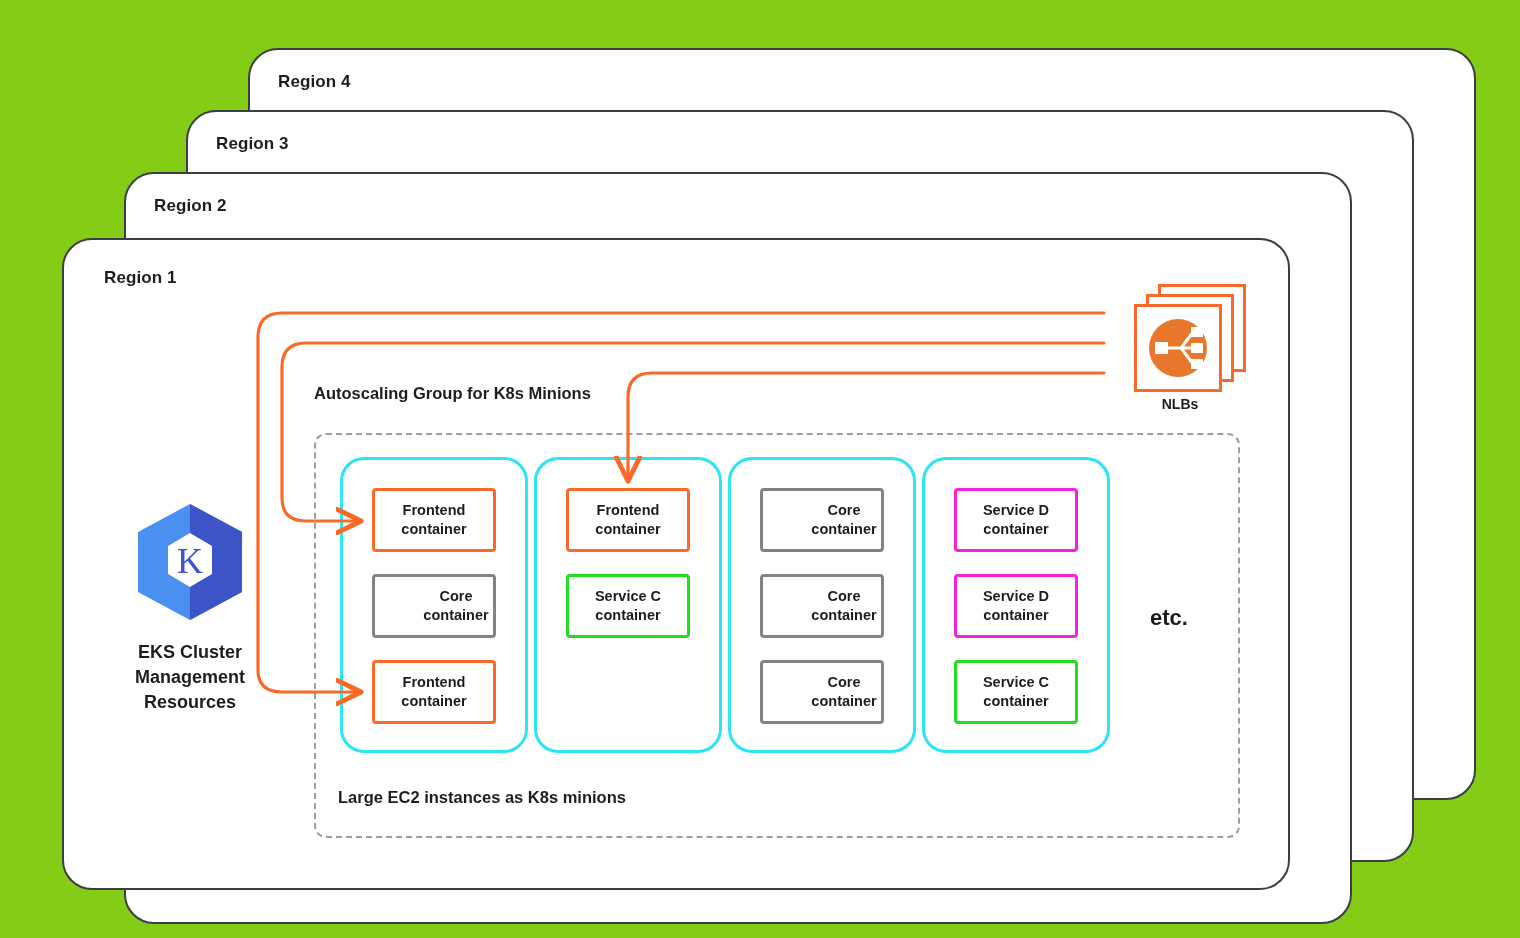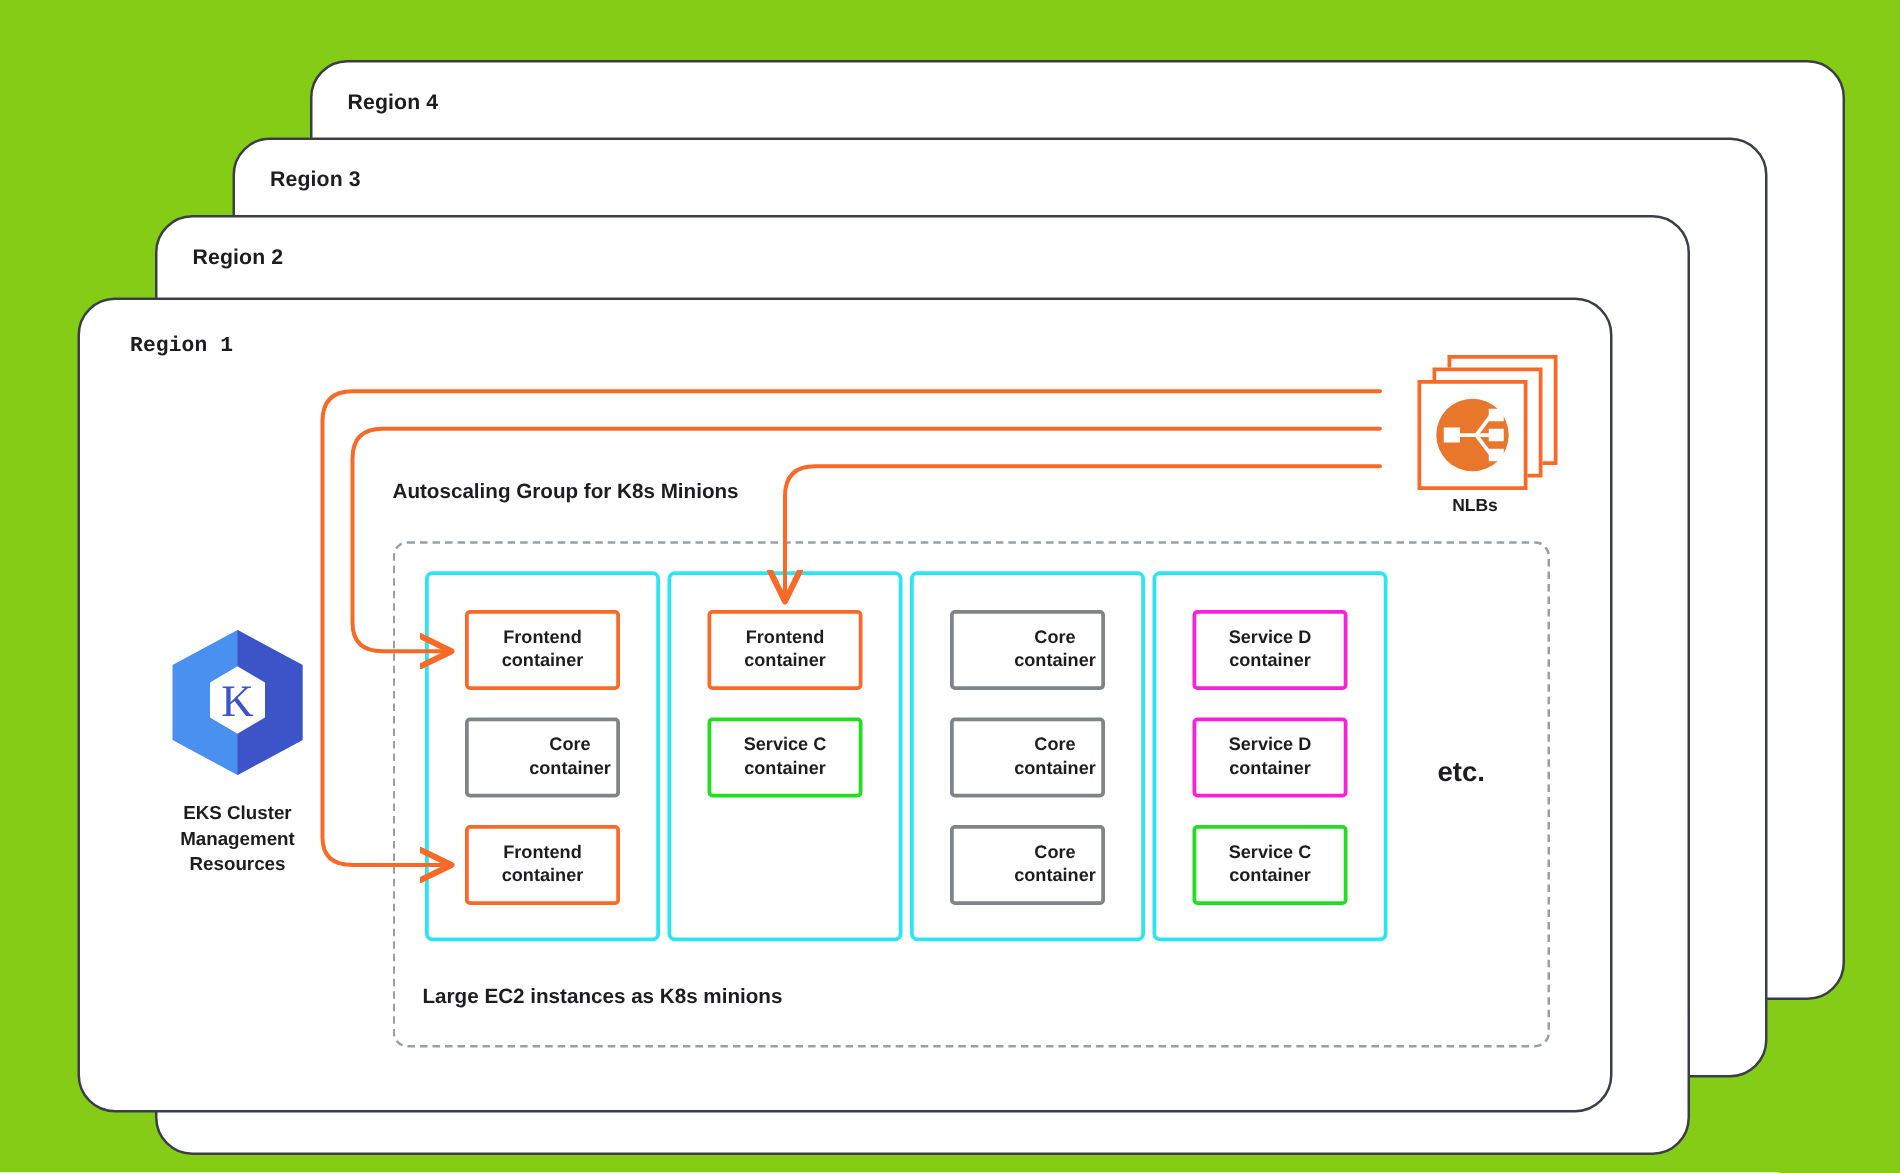--- a/index.html
+++ b/index.html
@@ -37,21 +37,21 @@
     white-space: nowrap;
   }
 
   
   .eks-block {
     position: absolute;
     width: 200px;
     text-align: center;
   }
   .eks-caption {
-    font-size: 15px;
+    font-size: 18px;
     font-weight: bold;
     color: #1d1d1f;
     line-height: 1.38;
     margin-top: 12px;
   }
 
   
   .nlb-block {
     position: absolute;
     width: 160px;
@@ -107,21 +107,21 @@
     position: absolute;
     font-size: 22px;
     font-weight: bold;
     color: #1d1d1f;
   }
 
   
   .minion {
     position: absolute;
     border: 3px solid #2BE5F5;
-    border-radius: 6px;
+    border-radius: 24px;
     box-sizing: border-box;
     background: #ffffff;
   }
   .ctr {
     position: absolute;
     left: 50%;
     transform: translateX(-50%);
     width: 124px;
     height: 64px;
     box-sizing: border-box;
@@ -160,21 +160,21 @@
   <div class="region-card" style="left:248px; top:48px; width:1228px; height:752px;"></div>
   <div class="region-label" style="left:278px; top:72px;">Region 4</div>
 
   <div class="region-card" style="left:186px; top:110px; width:1228px; height:752px;"></div>
   <div class="region-label" style="left:216px; top:134px;">Region 3</div>
 
   <div class="region-card" style="left:124px; top:172px; width:1228px; height:752px;"></div>
   <div class="region-label" style="left:154px; top:196px;">Region 2</div>
 
   <div class="region-card" style="left:62px; top:238px; width:1228px; height:652px;"></div>
-  <div class="region-label" style="left:104px; top:268px;font-family:Liberation Mono, monospace;">Region 1</div>
+  <div class="region-label" style="left:104px; top:268px;">Region 1</div>
 
   <div class="eks-block" style="left:90px; top:500px;">
     <svg width="120" height="124" viewBox="0 0 120 124">
 
       <polygon points="60,4 112,32 112,92 60,120 8,92 8,32" fill="#4A90F0"></polygon>
       <polygon points="60,4 112,32 112,92 60,120" fill="#3D53C8"></polygon>
 
       <polygon points="60,33 82,46 82,74 60,87 38,74 38,46" fill="#ffffff"></polygon>
 
       <text x="60" y="73" text-anchor="middle" font-family="'Liberation Serif', serif" font-size="36" fill="#3D53C8">K</text>

